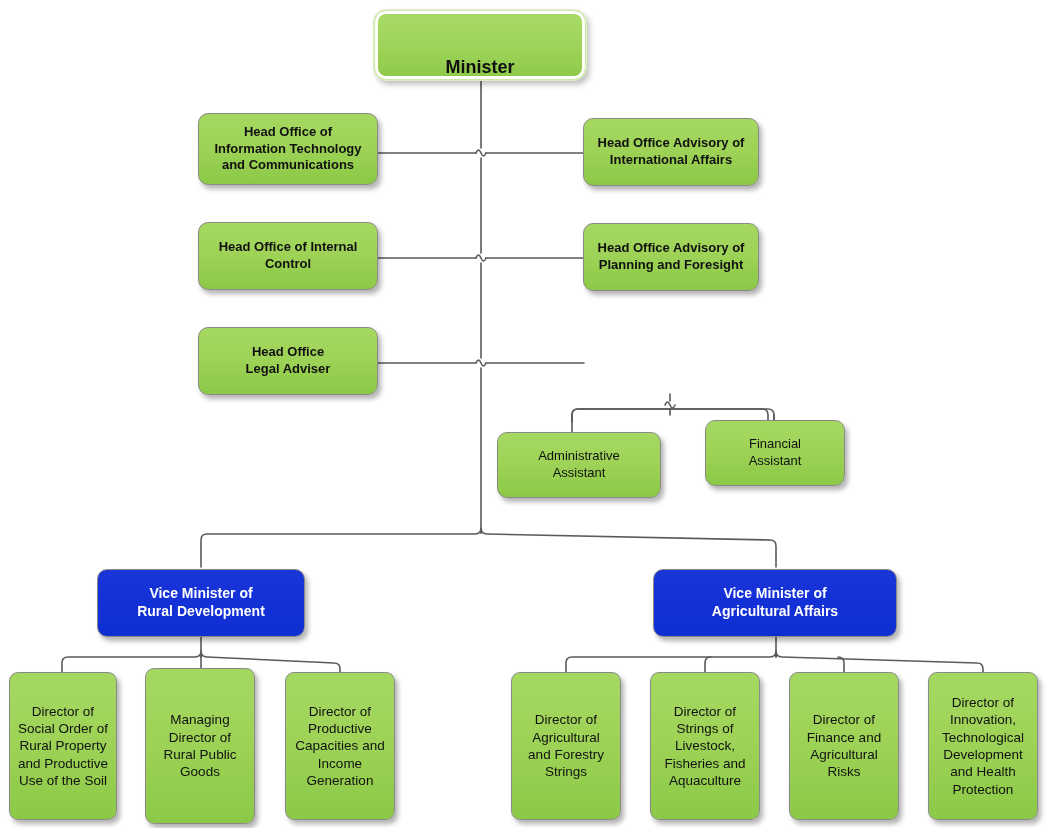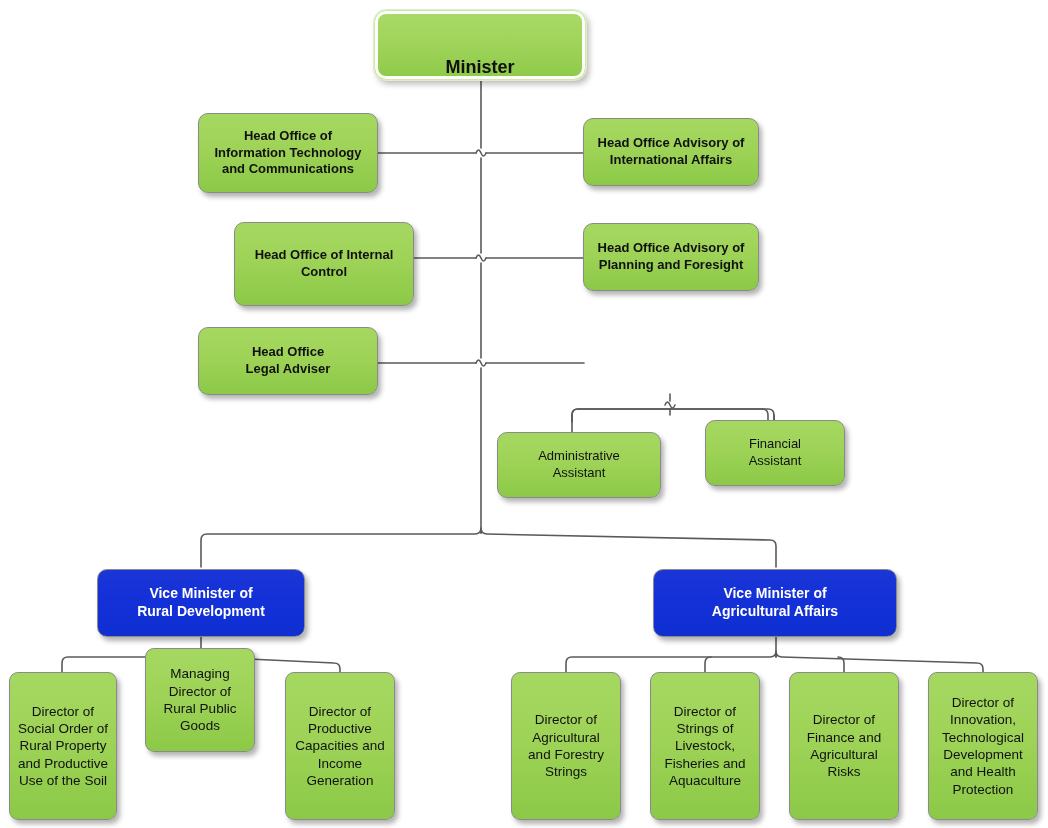--- a/index.html
+++ b/index.html
@@ -130,26 +130,26 @@
                M776,651 q0,6 6,6 L977,663 q6,0 6,6 L983,672"></path>
       <path d="M705,672 L705,663 q0,-6 6,-6"></path>
       <path d="M844,672 L844,663 q0,-6 -6,-6"></path>
     </g>
   </svg>
 
   <div class="node minister" style="left:374px;top:10px;width:212px;height:70px;align-items:flex-end;">
     <span class="lbl">Minister</span>
   </div>
 
-  <div class="node green tier-staff" style="left:198px;top:113px;width:180px;height:80px;">
+  <div class="node green tier-staff" style="left:198px;top:113px;width:180px;height:72px;">
     <span class="lbl">Head Office of
 Information Technology
 and Communications</span>
   </div>
-  <div class="node green tier-staff" style="left:198px;top:222px;width:180px;height:84px;margin-left:36px;">
+  <div class="node green tier-staff" style="left:198px;top:222px;width:180px;height:68px;">
     <span class="lbl">Head Office of Internal
 Control</span>
   </div>
   <div class="node green tier-staff" style="left:198px;top:327px;width:180px;height:68px;text-align:center;">
     <span class="lbl">Head Office
 Legal Adviser</span>
   </div>
 
   <div class="node green tier-staff" style="left:583px;top:118px;width:176px;height:68px;">
     <span class="lbl">Head Office Advisory of
@@ -179,21 +179,21 @@
 Agricultural Affairs</span>
   </div>
 
   <div class="node green tier-director" style="left:9px;top:672px;width:108px;height:148px;">
     <span class="lbl">Director of
 Social Order of
 Rural Property
 and Productive
 Use of the Soil</span>
   </div>
-  <div class="node green tier-director" style="left:145px;top:648px;width:110px;height:104px;align-items:center;">
+  <div class="node green tier-director" style="left:145px;top:668px;width:110px;height:156px;align-items:center;">
     <span class="lbl">Managing
 Director of
 Rural Public
 Goods</span>
   </div>
   <div class="node green tier-director" style="left:285px;top:672px;width:110px;height:148px;">
     <span class="lbl">Director of
 Productive
 Capacities and
 Income

